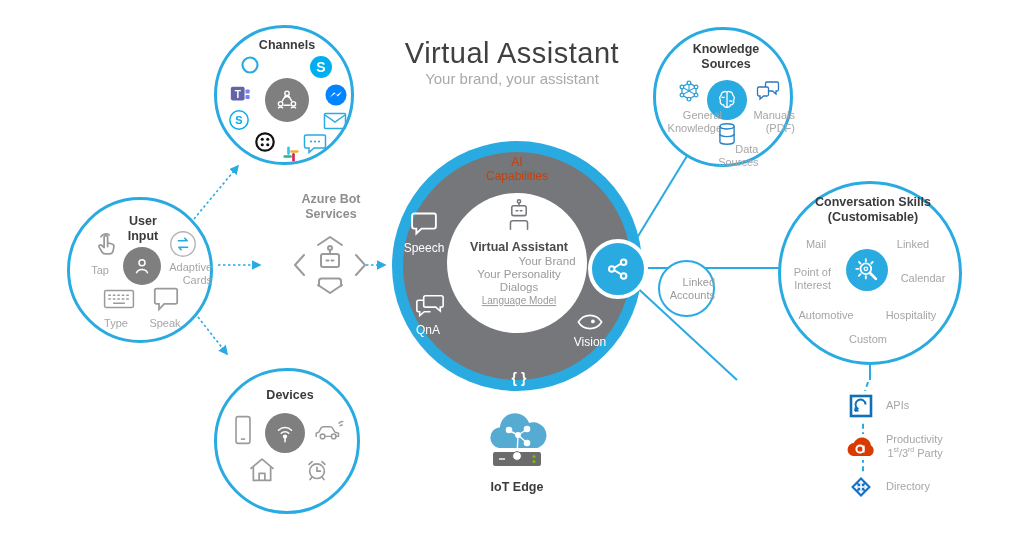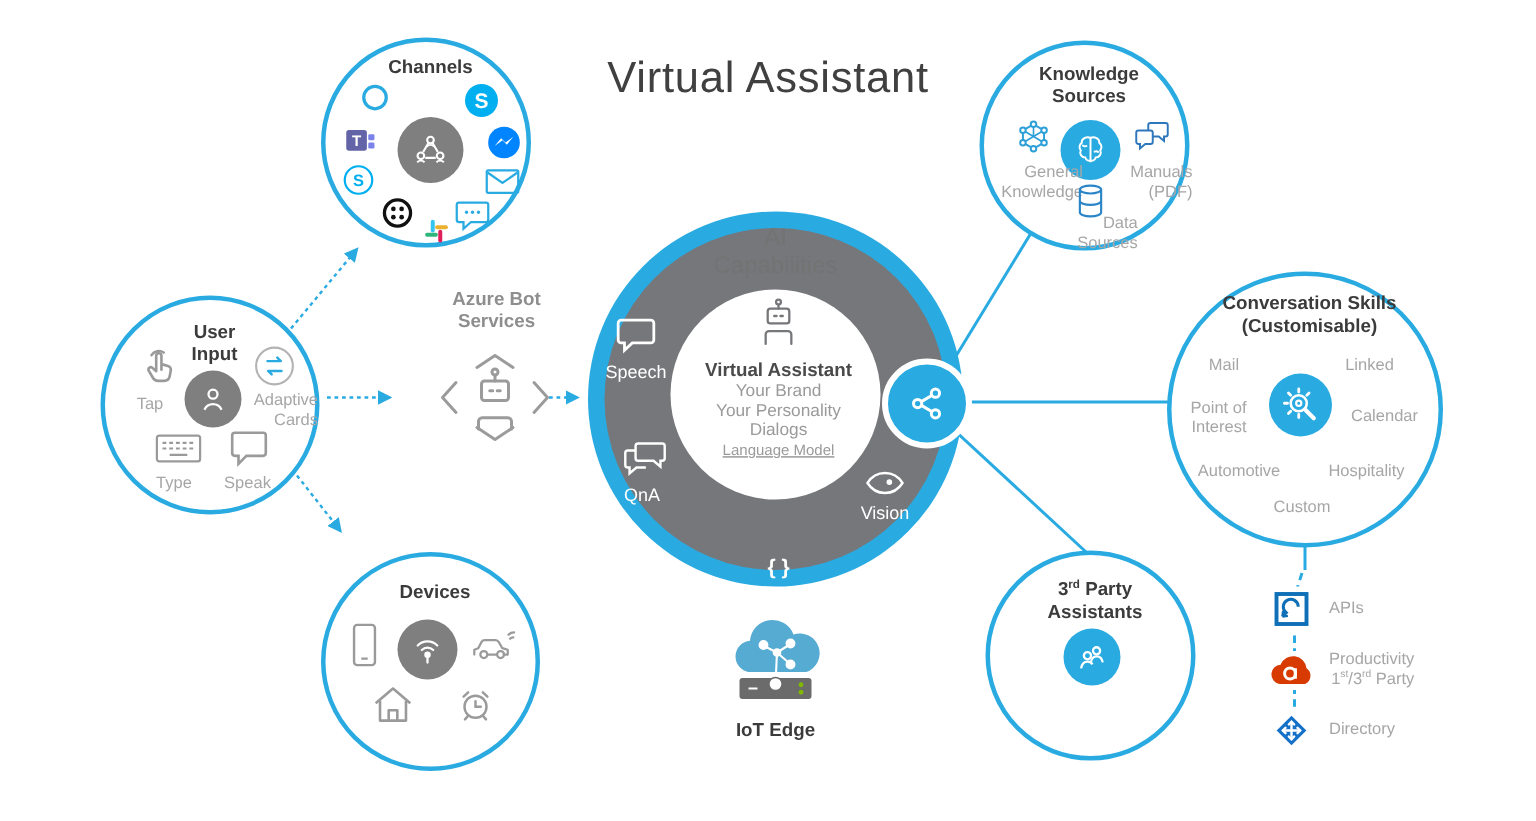--- a/index.html
+++ b/index.html
@@ -59,20 +59,21 @@
       <g stroke-width="1.6" stroke-dasharray="2.5 2.5" marker-end="url(#arrow)">
         <line x1="194" y1="219" x2="238" y2="166"></line>
         <line x1="218" y1="265" x2="260" y2="265"></line>
         <line x1="366" y1="265" x2="385" y2="265"></line>
         <line x1="198" y1="317" x2="227" y2="354"></line>
       </g>
     </g>
   </svg>
 
   <div class="title-main">Virtual Assistant</div>
+  <div class="title-sub">Your brand, your assistant</div>
 
   <div class="circle" style="left:214px;top:25px;width:140px;height:140px;">
     <div class="bt" style="left:70px;top:17px;">Channels</div>
     <div class="ic" style="left:33px;top:37px;">
       <svg width="20" height="20" viewBox="0 0 24 24">
           <circle cx="12" cy="12" r="9" fill="none" stroke="#29abe2" stroke-width="2.6"></circle>
         </svg>
     </div>
     <div class="ic" style="left:104px;top:39px;">
       <svg width="24" height="24" viewBox="0 0 24 24">
@@ -211,21 +212,21 @@
       <path d="M38.5 27.5h2M43.5 27.5h2"></path>
       <path d="M31 53v-5a2.5 2.5 0 0 1 2.5-2.5h17A2.5 2.5 0 0 1 53 48v5"></path>
     </g>
       </svg>
   </div>
 
   <div class="center-outer">
     <div class="center-gray"></div>
     <div class="center-white"></div>
   </div>
-  <div class="bt wht" style="left:517px;top:169px;font-weight:400;font-size:16px;color:#737373;z-index:3;">
+  <div class="bt wht" style="left:517px;top:169px;font-weight:400;font-size:12px;color:#c2410c;z-index:3;">
     <span>AI</span><br><span>Capabilities</span>
   </div>
   <div class="ic" style="left:424px;top:224px;">
     <svg width="30" height="26" viewBox="0 0 24 21">
         <path d="M4 2h16a1.6 1.6 0 0 1 1.6 1.6v9a1.6 1.6 0 0 1-1.6 1.6H10l-4.2 4v-4H4a1.6 1.6 0 0 1-1.6-1.6v-9A1.6 1.6 0 0 1 4 2z" fill="none" stroke="#fff" stroke-width="1.5"></path>
       </svg>
   </div>
   <div class="lb wht" style="left:424px;top:248px;color:#fff;font-size:12px;">Speech</div>
   <div class="ic" style="left:430px;top:306px;">
     <svg width="32" height="26" viewBox="0 0 28 22">
@@ -249,21 +250,21 @@
         <g fill="none" stroke="#76777a" stroke-width="1.7" stroke-linecap="round" stroke-linejoin="round">
           <circle cx="20" cy="6" r="1.8"></circle>
           <path d="M20 7.8v3"></path>
           <rect x="12" y="10.8" width="16" height="11" rx="2"></rect>
           <path d="M16.8 16.3h1.8M21.4 16.3h1.8"></path>
           <path d="M10.5 37v-7a2.5 2.5 0 0 1 2.5-2.5h14a2.5 2.5 0 0 1 2.5 2.5v7"></path>
         </g>
       </svg>
   </div>
   <div class="bt" style="left:519px;top:247px;font-size:12.5px;color:#4a4a4a;">Virtual Assistant</div>
-  <div class="lb" style="left:519px;top:262px;color:#9a9a9a;font-size:11.5px;">Your Brand</div>
+  <div class="lb" style="left:547px;top:262px;color:#9a9a9a;font-size:11.5px;">Your Brand</div>
   <div class="lb" style="left:519px;top:275px;color:#9a9a9a;font-size:11.5px;">Your Personality</div>
   <div class="lb" style="left:519px;top:288px;color:#9a9a9a;font-size:11.5px;">Dialogs</div>
   <div class="lb" style="left:519px;top:301px;color:#9a9a9a;font-size:10px;text-decoration:underline;">Language Model</div>
 
   <div class="share">
     <svg width="30" height="30" viewBox="0 0 24 24">
         <g fill="none" stroke="#fff" stroke-width="1.6">
           <circle cx="7" cy="12" r="2.2"></circle>
           <circle cx="16.5" cy="6.5" r="2.2"></circle>
           <circle cx="16.5" cy="17.5" r="2.2"></circle>
@@ -313,20 +314,23 @@
           <g fill="none" stroke="#2a85c8" stroke-width="1.3">
             <ellipse cx="9" cy="4" rx="6.5" ry="2.4"></ellipse>
             <path d="M2.5 4v14c0 1.3 2.9 2.4 6.5 2.4s6.5-1.1 6.5-2.4V4"></path>
             <path d="M2.5 11c0 1.3 2.9 2.4 6.5 2.4s6.5-1.1 6.5-2.4"></path>
           </g>
         </svg>
     </div>
     <div class="lb" style="left:71px;top:126px;">Data Sources</div>
   </div>
 
+  <div class="circle linked" style="left:658px;top:260px;width:57px;height:57px;">
+    <div class="lb" style="left:28px;top:27px;width:54px;color:#9a9a9a;">Linked Accounts</div>
+  </div>
 
   <div class="circle" style="left:778px;top:181px;width:184px;height:184px;">
     <div class="bt" style="left:92px;top:26px;width:150px;">
       <span>Conversation Skills</span><br><span>(Customisable)</span>
     </div>
     <div class="lb" style="left:35px;top:60px;">Mail</div>
     <div class="lb" style="left:132px;top:60px;">Linked</div>
     <div class="lb" style="left:25px;top:95px;width:50px;">Point of Interest</div>
     <div class="lb" style="left:142px;top:94px;">Calendar</div>
     <div class="dot blue" style="left:86px;top:86px;width:42px;height:42px;">
@@ -339,36 +343,20 @@
             </g>
             <path d="M14.6 14.6l5 5" stroke-width="2.4"></path>
           </g>
         </svg>
     </div>
     <div class="lb" style="left:45px;top:131px;">Automotive</div>
     <div class="lb" style="left:130px;top:131px;">Hospitality</div>
     <div class="lb" style="left:87px;top:155px;">Custom</div>
   </div>
 
-  <div class="circle" style="left:657px;top:367px;width:140px;height:140px;">
-    <div class="bt" style="left:70px;top:30px;">
-      <span>3</span><sup>rd</sup><span> Party</span><br>
-      <span>Assistants</span>
-    </div>
-    <div class="dot blue" style="left:68px;top:68px;width:38px;height:38px;">
-      <svg width="26" height="26" viewBox="0 0 24 24">
-          <g fill="none" stroke="#fff" stroke-width="1.4">
-            <circle cx="14.8" cy="8.2" r="2.2"></circle>
-            <path d="M11.2 15.5c.4-2.4 1.8-3.9 3.7-3.9s3.3 1.4 3.7 3.7"></path>
-            <circle cx="9.2" cy="11.2" r="2.2"></circle>
-            <path d="M5.3 19c.4-2.6 1.9-4.2 3.9-4.2 1.3 0 2.4.6 3.1 1.7"></path>
-          </g>
-        </svg>
-    </div>
-  </div>
 
   <div class="circle" style="left:214px;top:368px;width:146px;height:146px;">
     <div class="bt" style="left:73px;top:24px;">Devices</div>
     <div class="ic" style="left:26px;top:59px;">
       <svg width="18" height="30" viewBox="0 0 16 28">
           <g fill="none" stroke="#9a9a9a" stroke-width="1.5">
             <rect x="1.5" y="1.5" width="13" height="25" rx="2"></rect>
             <path d="M6 22.5h4"></path>
           </g>
         </svg>

